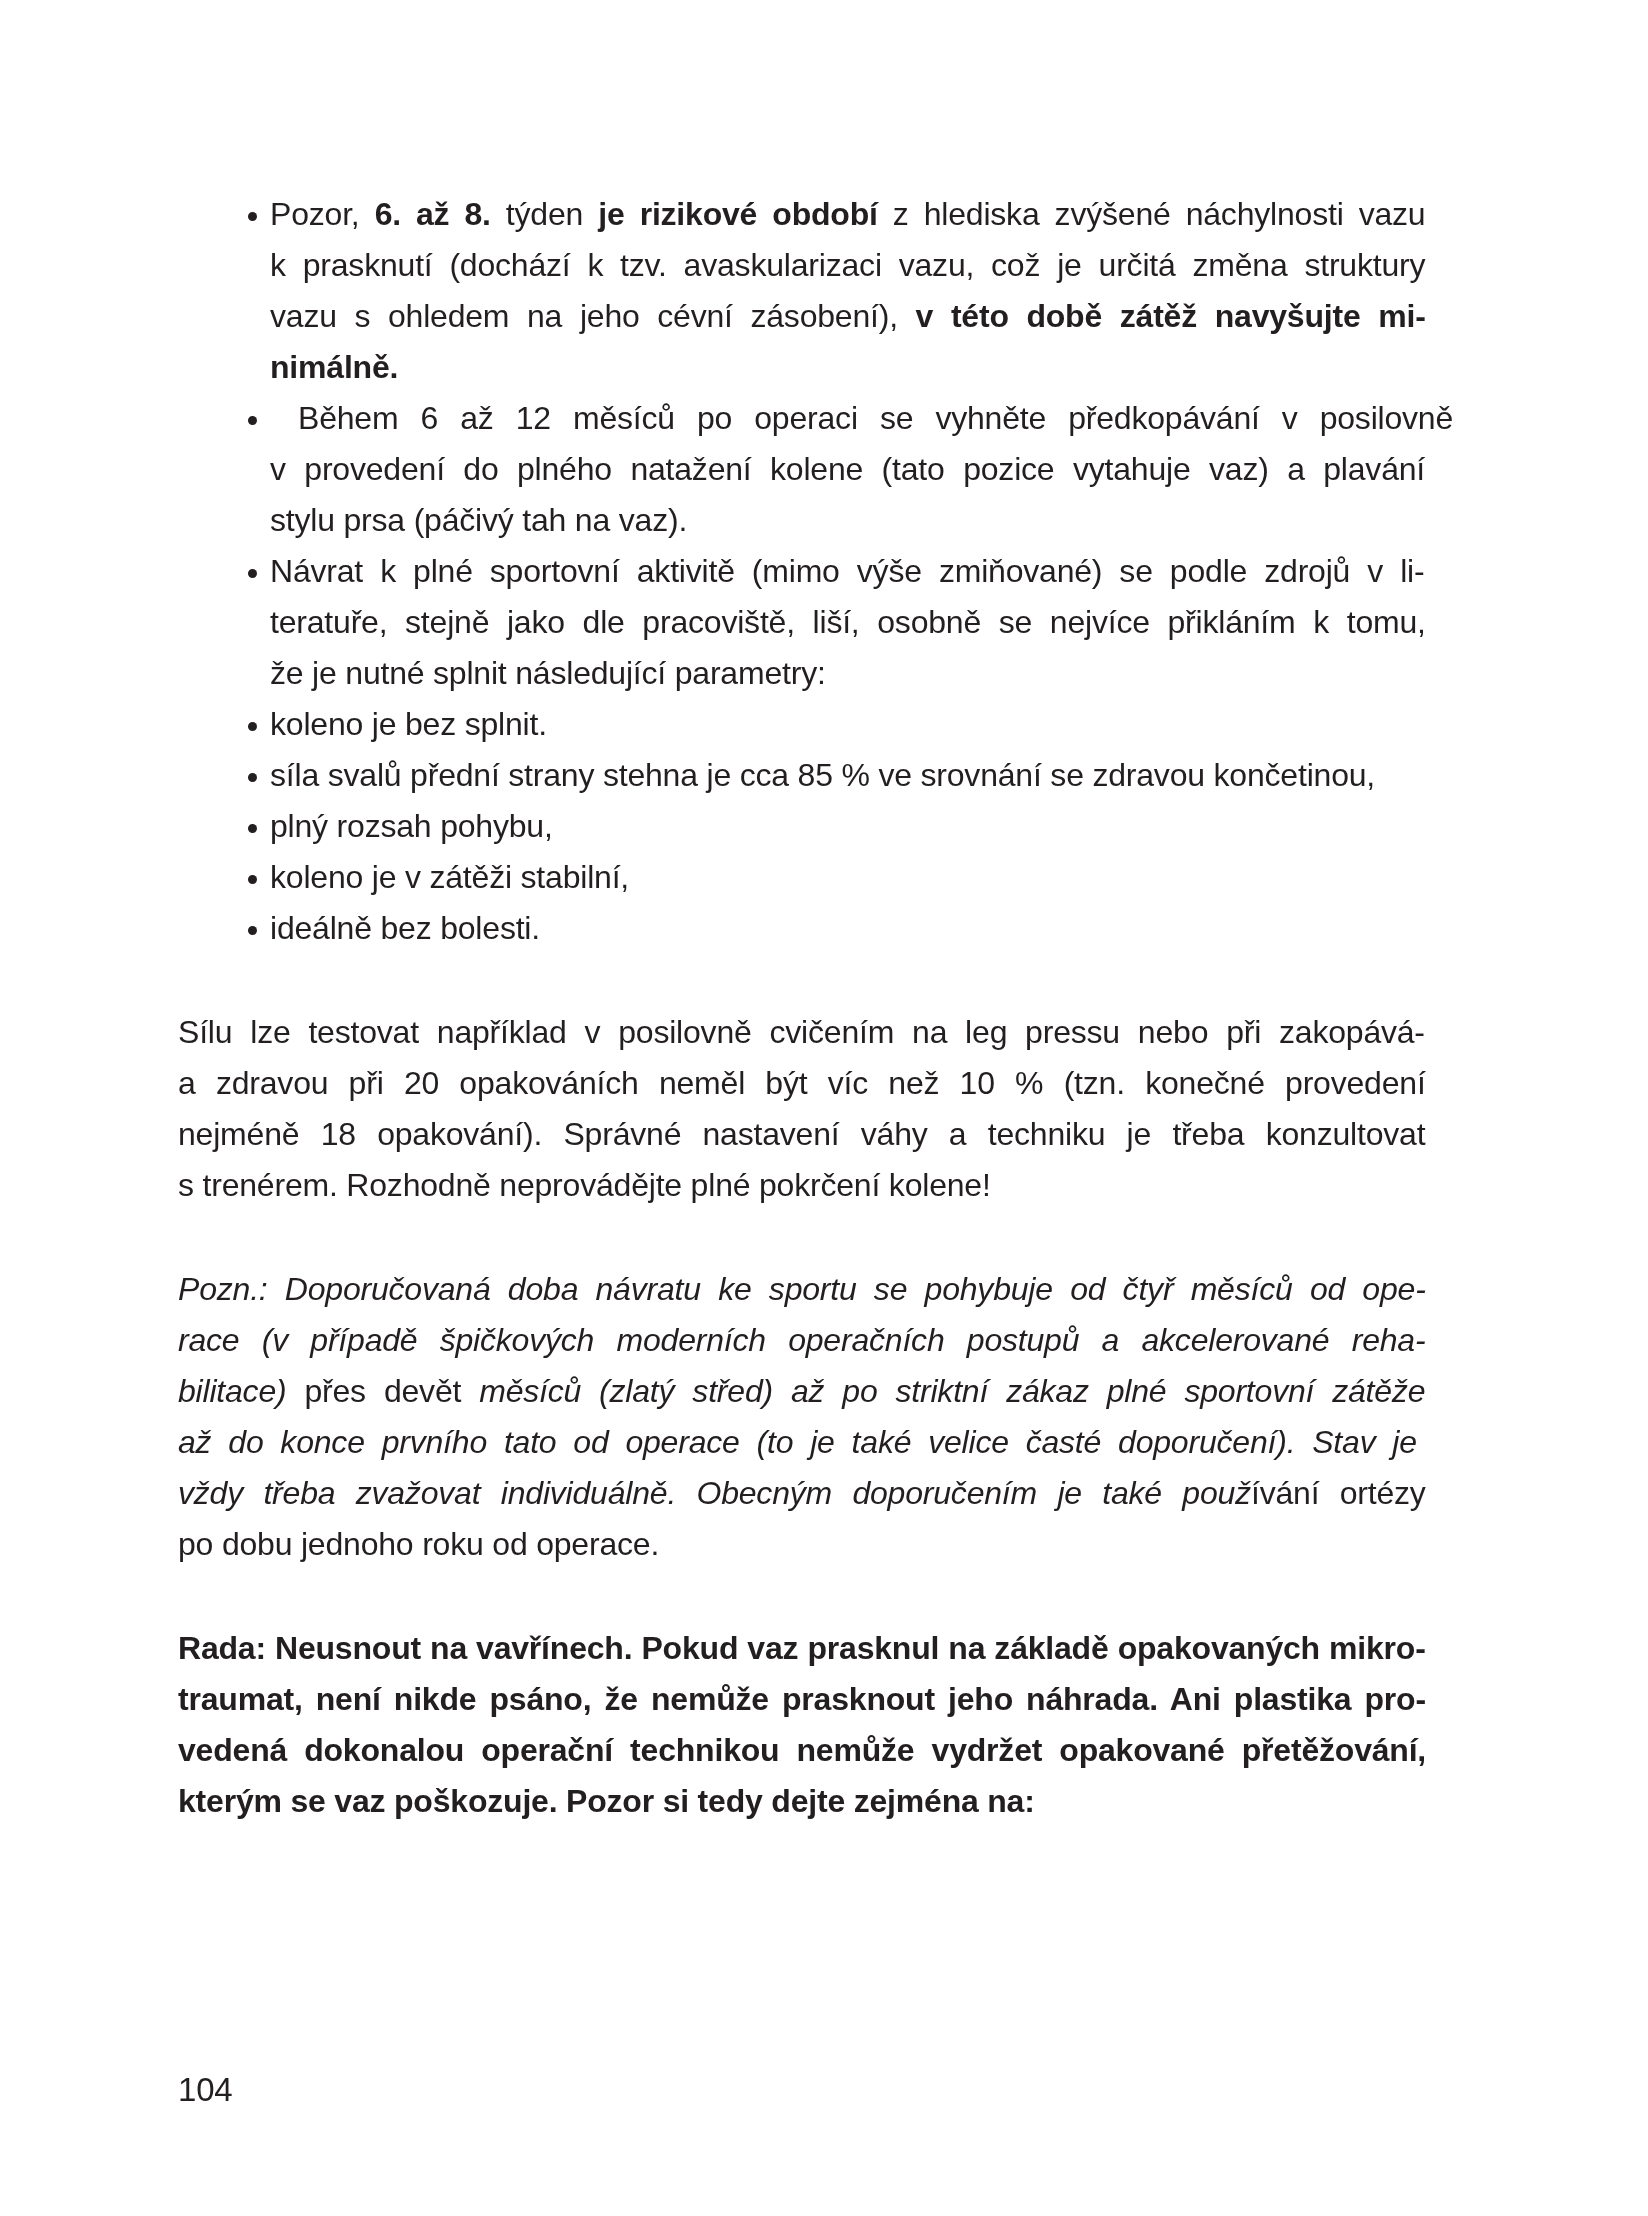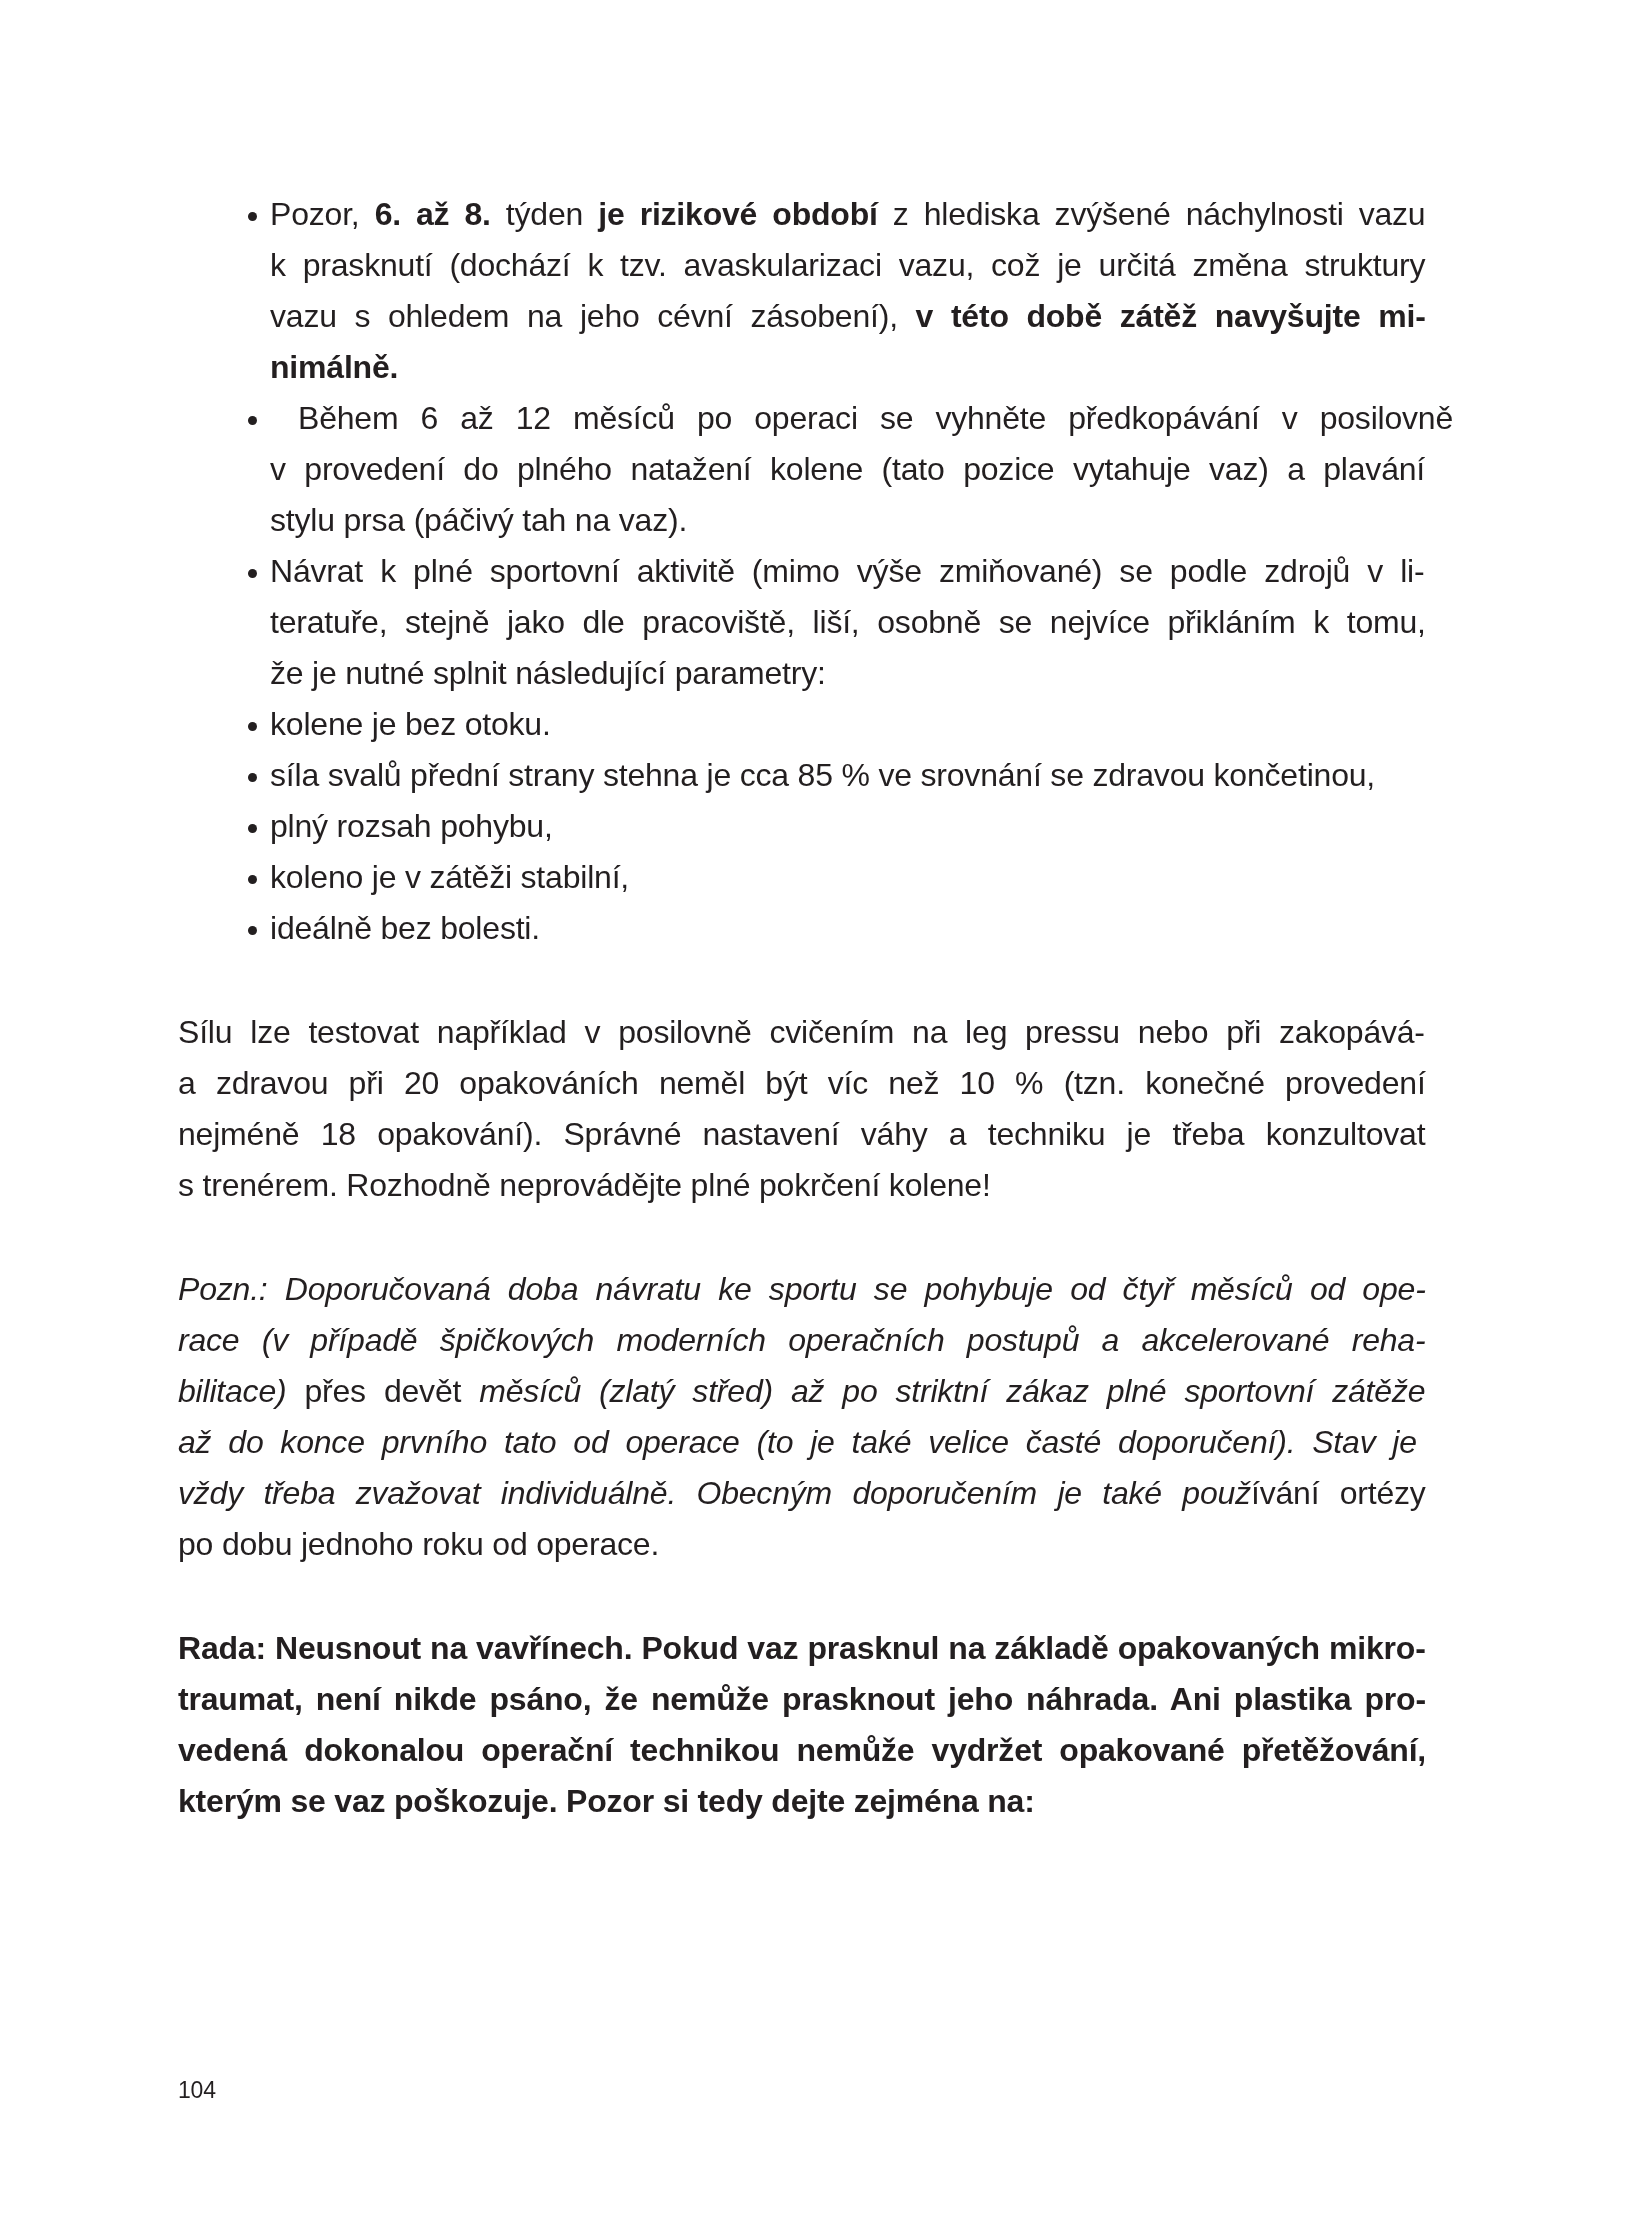--- a/index.html
+++ b/index.html
@@ -48,21 +48,21 @@
     background: #231f20;
   }
   .segs { white-space: pre; }
   .b { font-weight: 700; margin-top: 12px; }
   .i { font-style: italic; }
   .semibold { font-weight: 600; }
   .page-number {
     position: absolute;
     left: 178px;
     top: 2071px;
-    font-size: 23px;
+    font-size: 33px;
     line-height: 38px;
     letter-spacing: -0.2px;
   }
 </style>
 </head>
 <body>
 
 <div class="page">
   <div class="content">
       <div class="block bullet">
@@ -75,21 +75,21 @@
         <div class="line"><span class="marker"></span><span class="segs" style="word-spacing: 13.4px; margin-left: 28px;"><span>Během 6 až 12 měsíců po operaci se vyhněte předkopávání v posilovně</span></span></div>
         <div class="line"><span class="segs" style="word-spacing: 9.8px;"><span>v provedení do plného natažení kolene (tato pozice vytahuje vaz) a plavání</span></span></div>
         <div class="line last"><span class="segs"><span>stylu prsa (páčivý tah na vaz).</span></span></div>
       </div>
       <div class="block bullet">
         <div class="line"><span class="marker"></span><span class="segs" style="word-spacing: 8.4px;"><span>Návrat k plné sportovní aktivitě (mimo výše zmiňované) se podle zdrojů v li-</span></span></div>
         <div class="line"><span class="segs" style="word-spacing: 9px;"><span>teratuře, stejně jako dle pracoviště, liší, osobně se nejvíce přikláním k tomu,</span></span></div>
         <div class="line last"><span class="segs"><span>že je nutné splnit následující parametry:</span></span></div>
       </div>
       <div class="block bullet">
-        <div class="line last"><span class="marker"></span><span class="segs"><span>kolene je bez otoku.</span></span></div>
+        <div class="line last"><span class="marker"></span><span class="segs"><span>koleno je bez splnit.</span></span></div>
       </div>
       <div class="block bullet">
         <div class="line last"><span class="marker"></span><span class="segs"><span>síla svalů přední strany stehna je cca 85 % ve srovnání se zdravou končetinou,</span></span></div>
       </div>
       <div class="block bullet">
         <div class="line last"><span class="marker"></span><span class="segs"><span>plný rozsah pohybu,</span></span></div>
       </div>
       <div class="block bullet">
         <div class="line last"><span class="marker"></span><span class="segs"><span>koleno je v zátěži stabilní,</span></span></div>
       </div>

